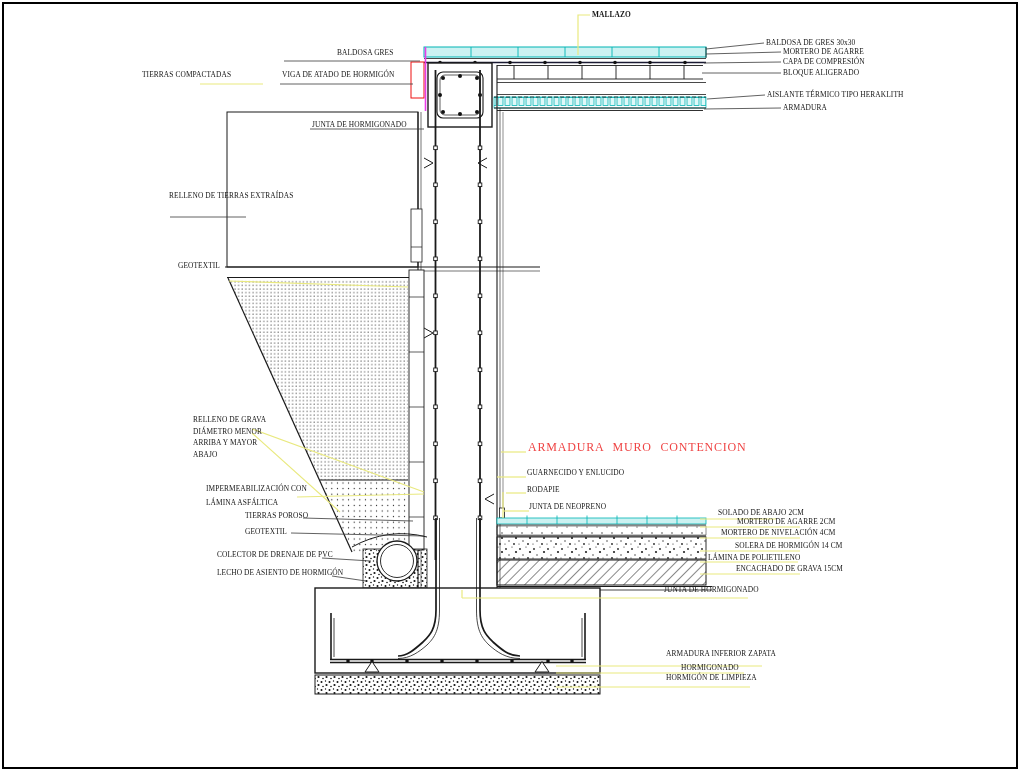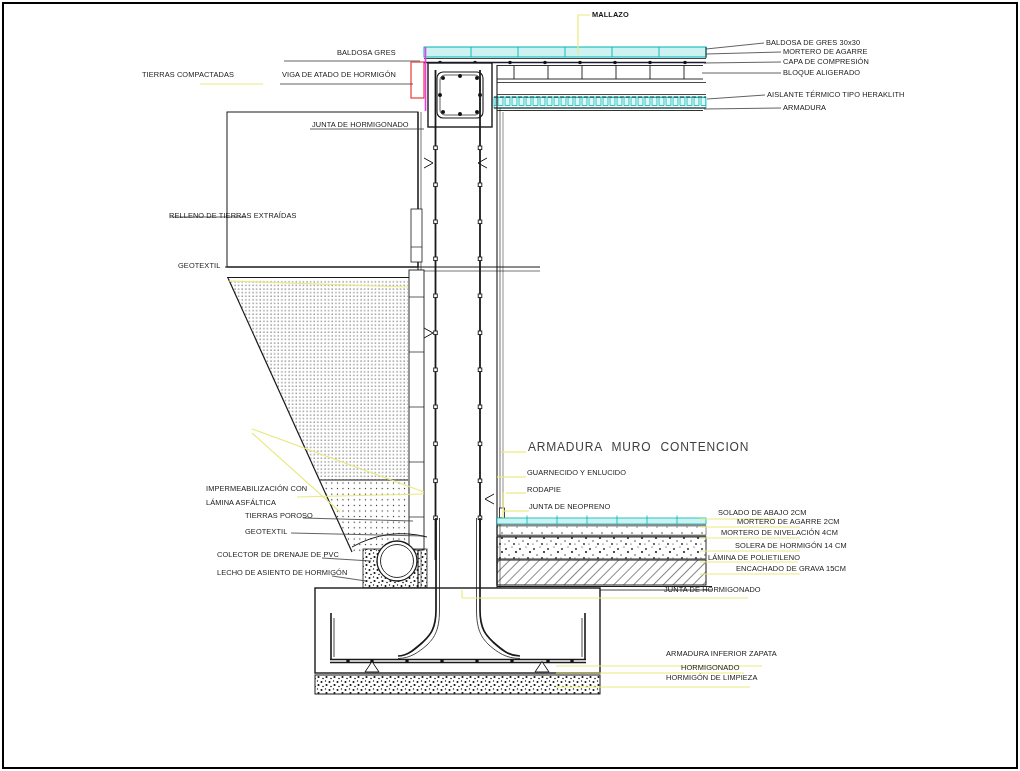--- a/index.html
+++ b/index.html
@@ -1,26 +1,26 @@
 <!DOCTYPE html>
 <html><head>
 <meta charset="utf-8">
 <style>
   html,body{margin:0;padding:0;background:#fff;}
   #stage{position:relative;width:1020px;height:771px;background:#ffffff;overflow:hidden;
          font-family:"Liberation Sans",sans-serif;}
   #frame{position:absolute;left:2px;top:2px;width:1012px;height:763px;border:2px solid #000;}
   svg{position:absolute;left:0;top:0;}
   .lbl{position:absolute;font-size:7.4px;line-height:8px;color:#161616;white-space:nowrap;
-       letter-spacing:.1px;}
+       letter-spacing:.1px;font-family:Liberation Serif, serif;}
   .lbl.pre{white-space:pre-line;}
   .lbl.ml{line-height:11.5px;}
   .lbl.ml2{line-height:14px;}
   .lbl.bold{font-weight:bold;}
-  .lbl.big{font-size:12px;letter-spacing:.8px;word-spacing:5px;color:#404040;text-align:right;}
+  .lbl.big{font-size:12px;letter-spacing:.8px;word-spacing:5px;color:#ef4444;text-align:right;}
   #title{position:absolute;left:313px;top:726px;font-size:27px;color:#000;letter-spacing:.5px;}
 </style>
 </head>
 <body>
 
 <div id="stage">
 
 <svg width="1020" height="771" viewBox="0 0 1020 771">
   <defs>
     <pattern id="dotsDense" width="3.6" height="3.6" patternUnits="userSpaceOnUse">
@@ -298,22 +298,26 @@
 <div class="lbl" style="left:282px;top:71px">VIGA DE ATADO DE HORMIGÓN</div>
 <div class="lbl" style="left:312px;top:121px">JUNTA DE HORMIGONADO</div>
 
 <div class="lbl" style="left:766px;top:39px">BALDOSA DE GRES 30x30</div>
 <div class="lbl" style="left:783px;top:48px">MORTERO DE AGARRE</div>
 <div class="lbl" style="left:783px;top:58px">CAPA DE COMPRESIÓN</div>
 <div class="lbl" style="left:783px;top:69px">BLOQUE ALIGERADO</div>
 <div class="lbl" style="left:767px;top:91px">AISLANTE TÉRMICO TIPO HERAKLITH</div>
 <div class="lbl" style="left:783px;top:104px">ARMADURA</div>
 
-<div class="lbl" style="left:169px;top:212px">RELLENO DE TIERRAS EXTRAÍDAS</div>
+<div class="lbl" style="left:169px;top:192px">RELLENO DE TIERRAS EXTRAÍDAS</div>
 <div class="lbl" style="left:178px;top:262px">GEOTEXTIL</div>
+<div class="lbl pre ml" style="left:193px;top:414px">RELLENO DE GRAVA
+DIÁMETRO MENOR
+ARRIBA Y MAYOR
+ABAJO</div>
 <div class="lbl pre ml2" style="left:206px;top:482px">IMPERMEABILIZACIÓN CON
 LÁMINA ASFÁLTICA</div>
 <div class="lbl" style="left:245px;top:512px">TIERRAS POROSO</div>
 <div class="lbl" style="left:245px;top:528px">GEOTEXTIL</div>
 <div class="lbl" style="left:217px;top:551px">COLECTOR DE DRENAJE DE PVC</div>
 <div class="lbl" style="left:217px;top:569px">LECHO DE ASIENTO DE HORMIGÓN</div>
 
 <div class="lbl big" style="left:528px;top:443px">ARMADURA MURO CONTENCION</div>
 <div class="lbl" style="left:527px;top:469px">GUARNECIDO Y ENLUCIDO</div>
 <div class="lbl" style="left:527px;top:486px">RODAPIE</div>

